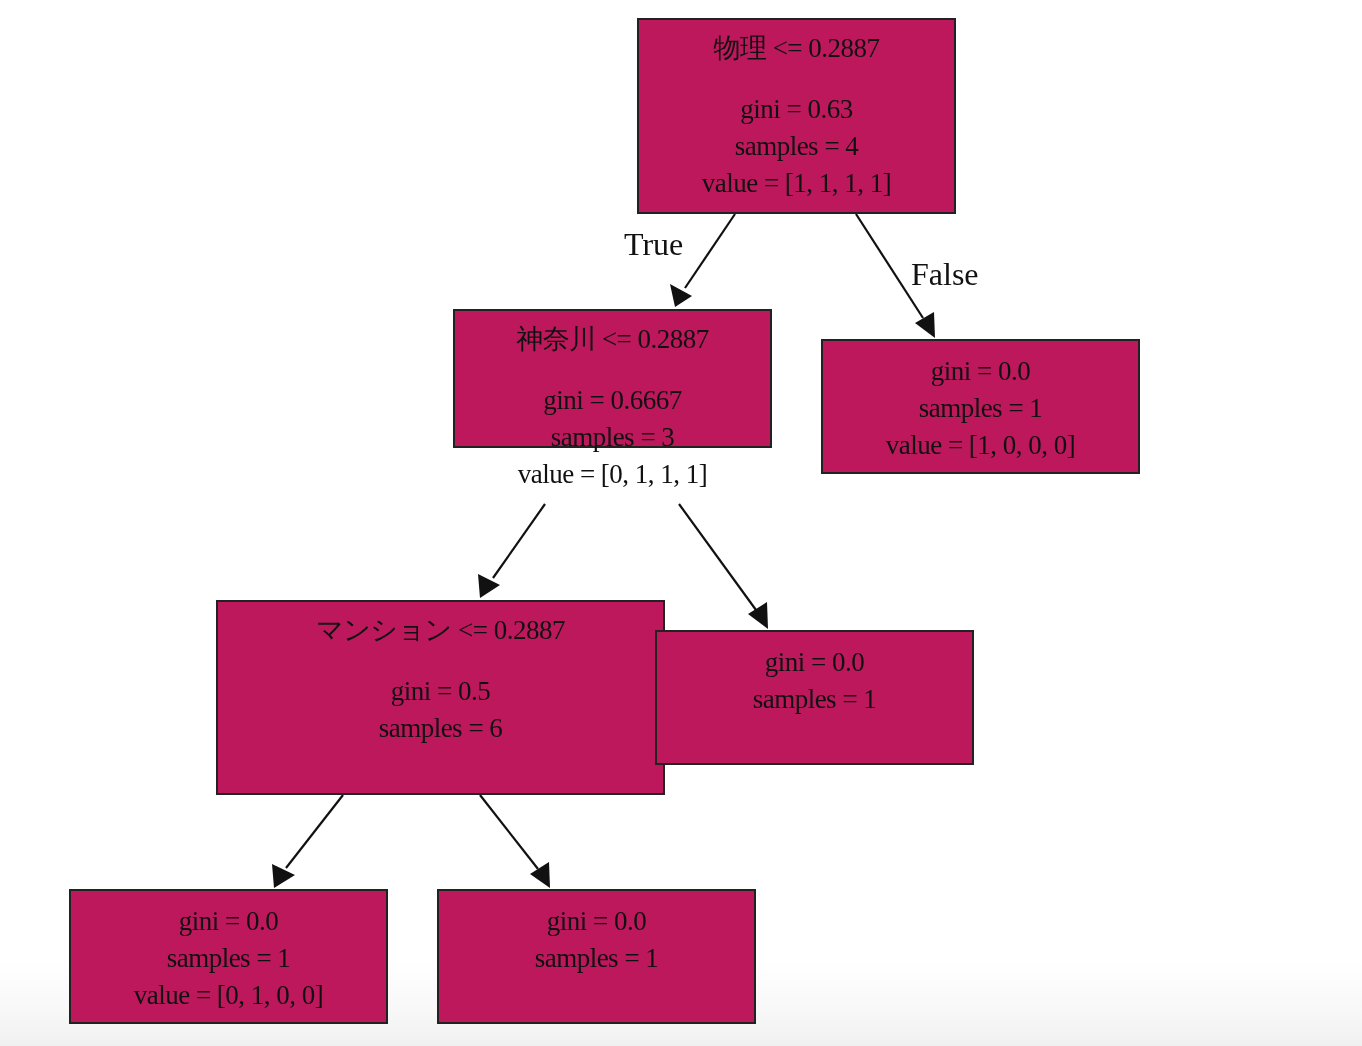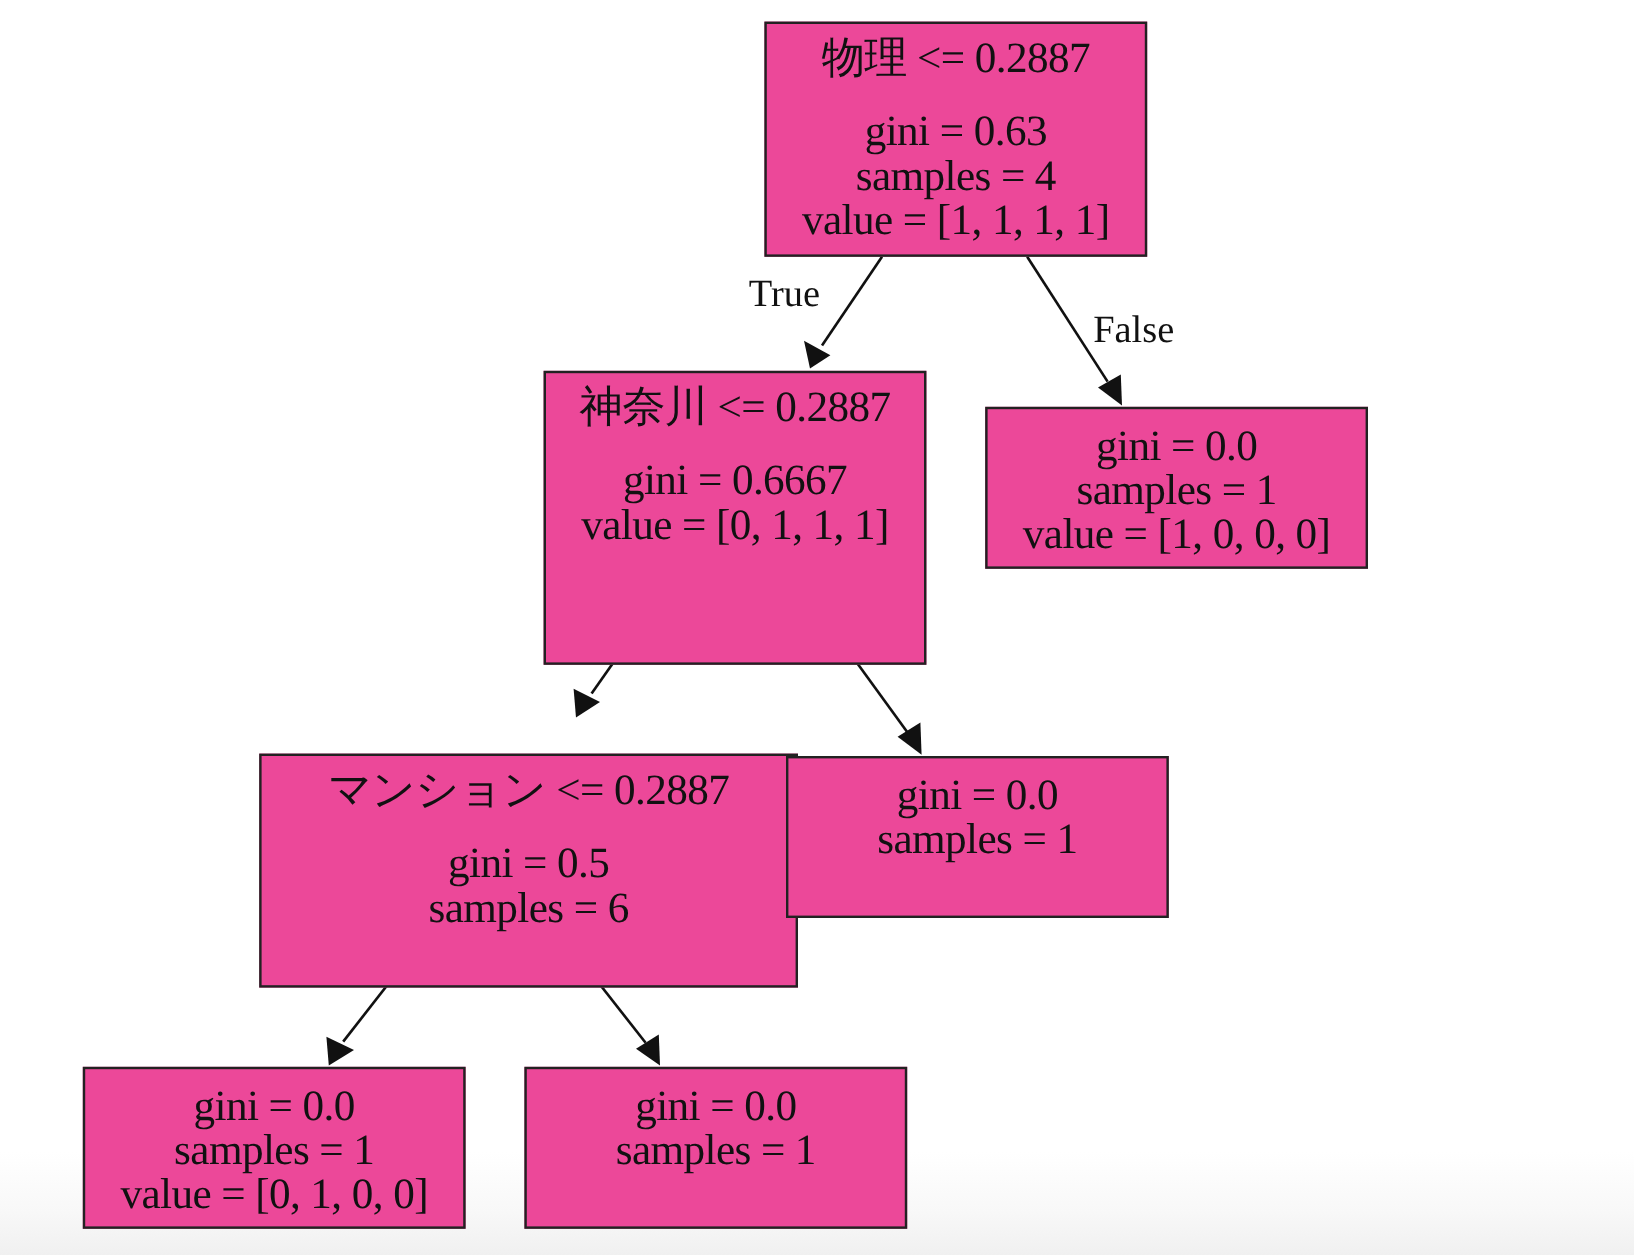--- a/index.html
+++ b/index.html
@@ -8,23 +8,23 @@
       background: linear-gradient(to bottom, #ffffff 0px, #ffffff 960px, #f8f8f8 1010px, #f0f0f0 1046px);
       position: relative;
       font-family: "Liberation Serif", "DejaVu Serif", serif;
       color: #111;
     }
     #edges { position: absolute; left: 0; top: 0; }
     .node {
       position: absolute;
       box-sizing: border-box;
       border: 2px solid #222;
-      background: #ec4899;
+      background: #be185d;
       text-align: center;
-      font-size: 36px;
+      font-size: 27px;
       line-height: 37px;
       letter-spacing: -0.5px;
     }
     .node .line { display: block; white-space: nowrap; }
     .node .split { margin-bottom: 24px; }
     .edge-label {
       position: absolute;
       font-size: 32px;
       line-height: 36px;
       white-space: nowrap;
@@ -68,33 +68,34 @@
 <div class="edge-label" style="left:624px; top:226px;">True</div>
 <div class="edge-label" style="left:911px; top:256px;">False</div>
 
 <div class="node" style="left:637px; top:18px; width:319px; height:196px; padding-top:10px;">
   <span class="line split">物理 &lt;= 0.2887</span>
   <span class="line">gini = 0.63</span>
   <span class="line">samples = 4</span>
   <span class="line">value = [1, 1, 1, 1]</span>
 </div>
 
-<div class="node" style="left:453px; top:309px; width:319px; height:245px; padding-top:10px;">
+<div class="node" style="left:453px; top:309px; width:319px; height:139px; padding-top:10px;">
   <span class="line split">神奈川 &lt;= 0.2887</span>
   <span class="line">gini = 0.6667</span>
+  <span class="line">samples = 3</span>
   <span class="line">value = [0, 1, 1, 1]</span>
 </div>
 
 <div class="node" style="left:821px; top:339px; width:319px; height:135px; padding-top:12px;">
   <span class="line">gini = 0.0</span>
   <span class="line">samples = 1</span>
   <span class="line">value = [1, 0, 0, 0]</span>
 </div>
 
-<div class="node" style="left:216px; top:628px; width:449px; height:195px; padding-top:10px;">
+<div class="node" style="left:216px; top:600px; width:449px; height:195px; padding-top:10px;">
   <span class="line split">マンション &lt;= 0.2887</span>
   <span class="line">gini = 0.5</span>
   <span class="line">samples = 6</span>
 </div>
 
 <div class="node" style="left:655px; top:630px; width:319px; height:135px; padding-top:12px;">
   <span class="line">gini = 0.0</span>
   <span class="line">samples = 1</span>
 </div>
 

